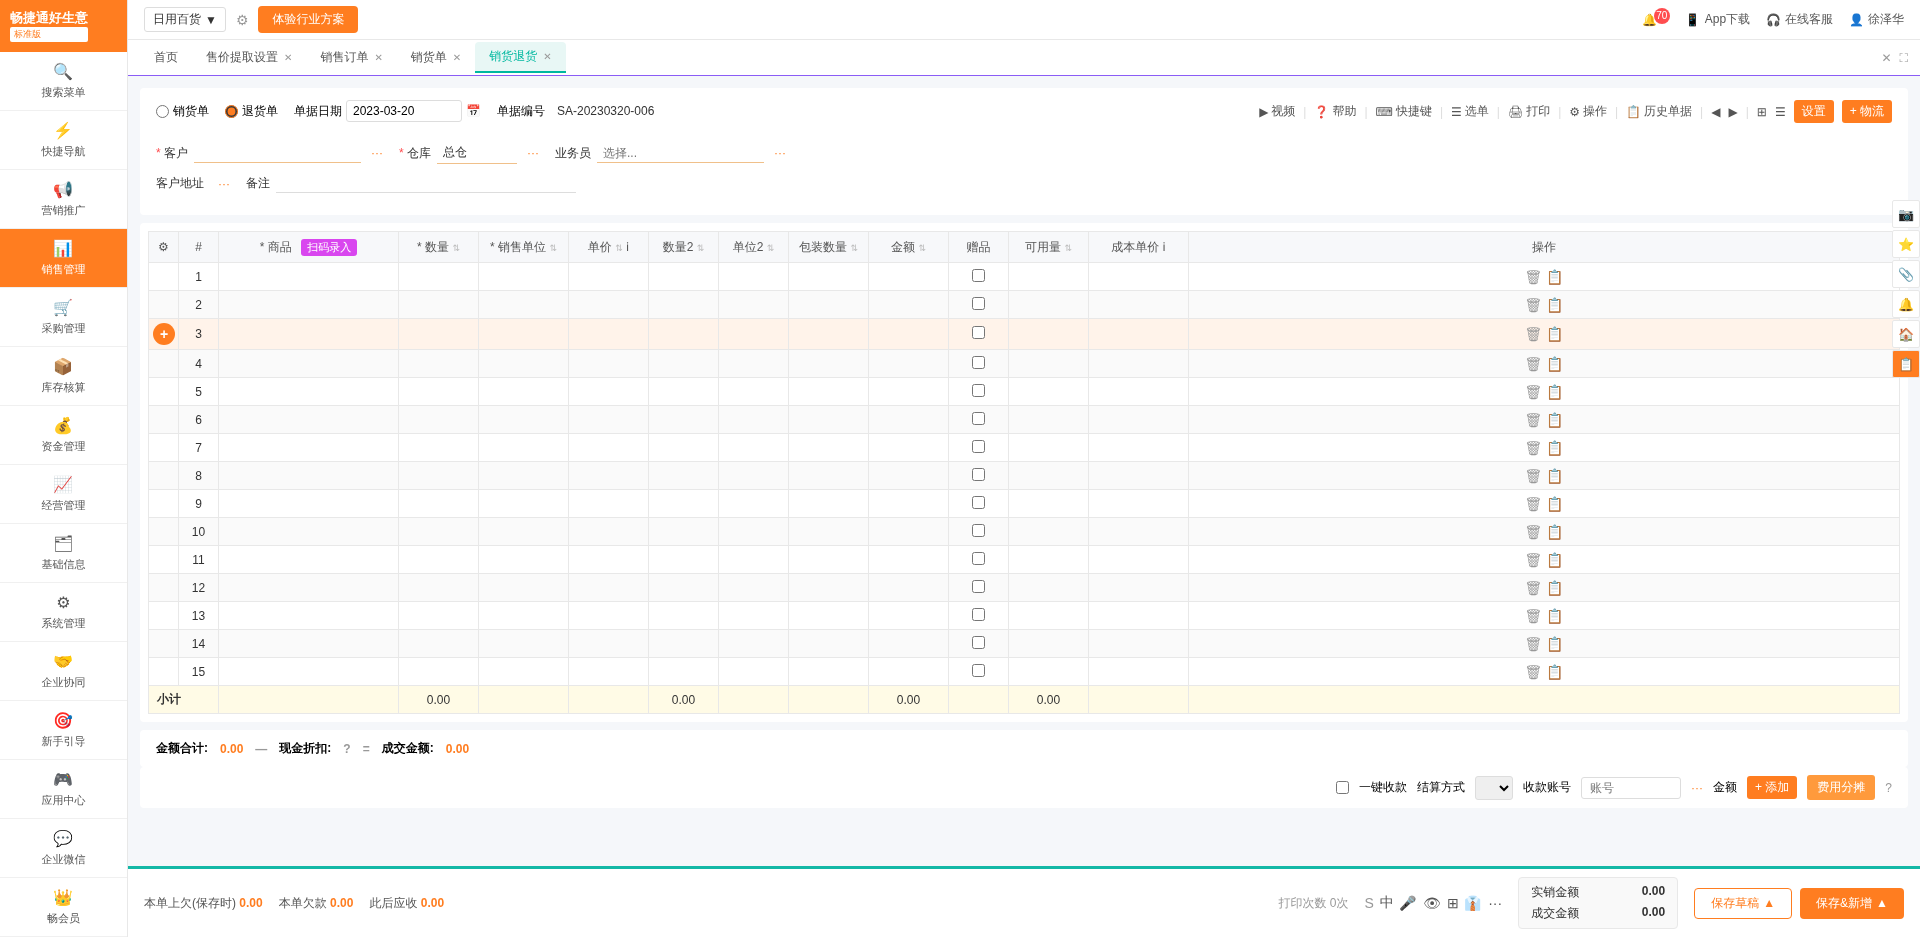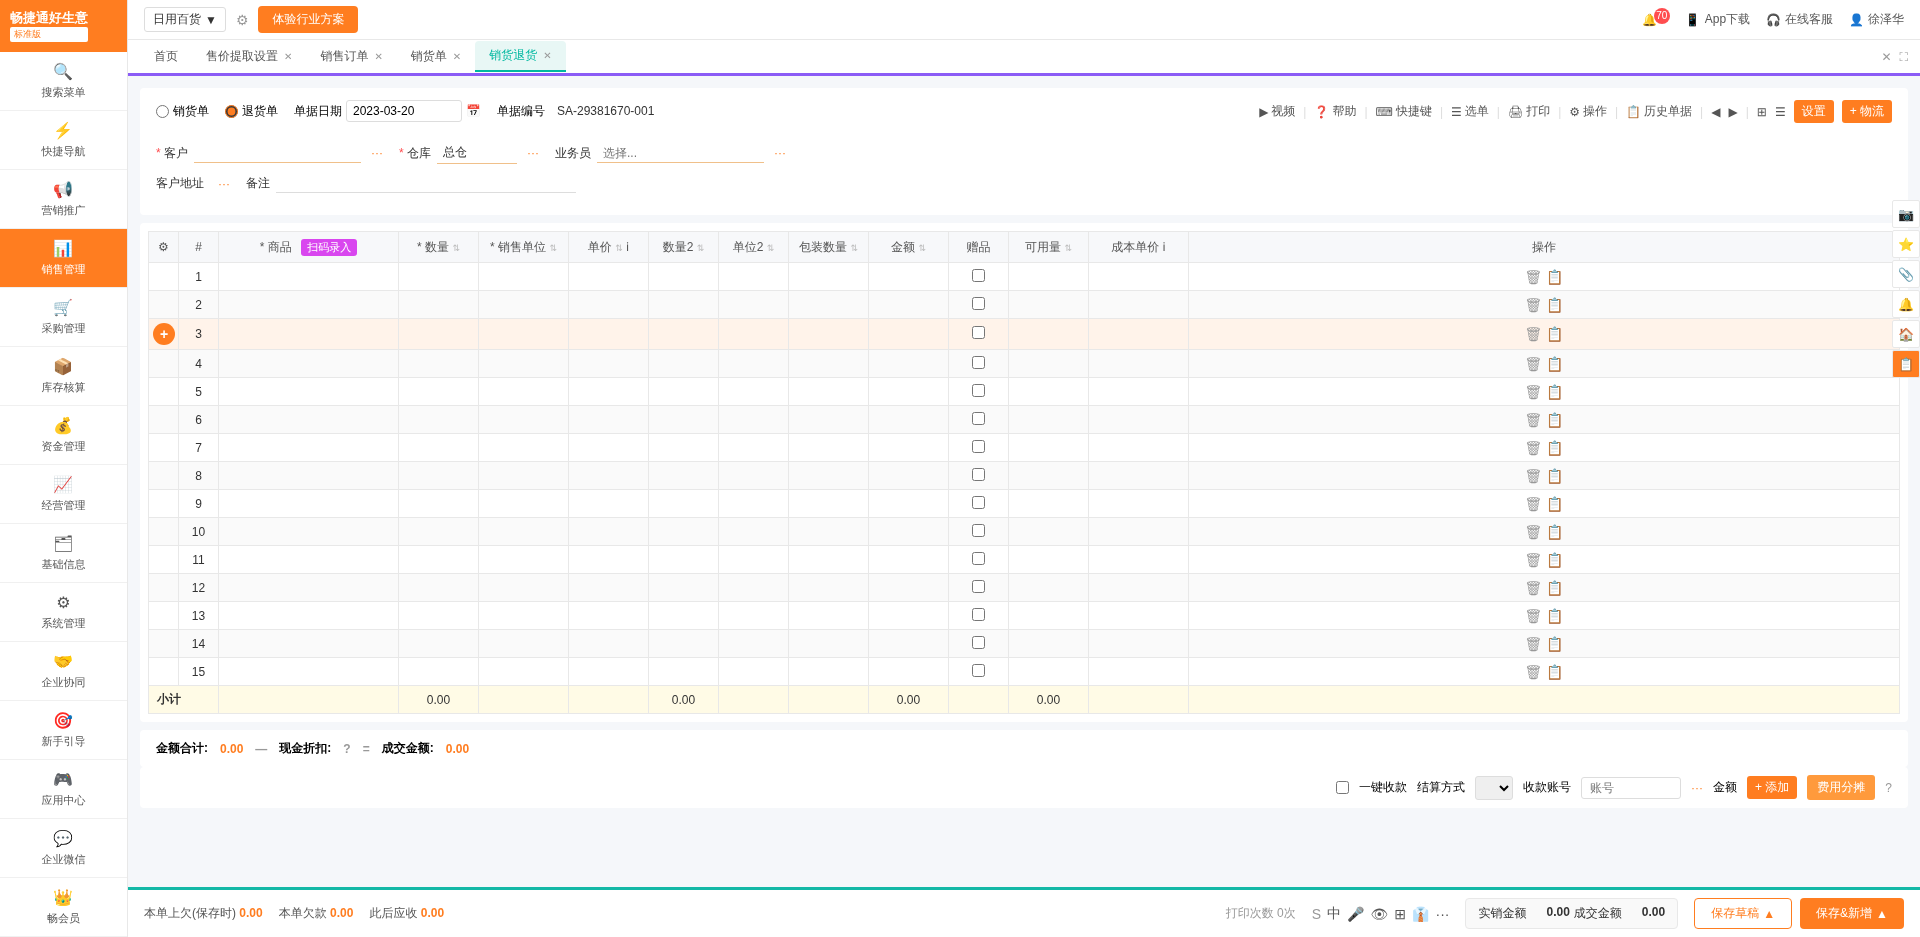--- a/index.html
+++ b/index.html
@@ -24,21 +24,21 @@
     .topbar-left { display: flex; align-items: center; gap: 10px; }
     .topbar-select { border: 1px solid #ddd; padding: 3px 8px; border-radius: 3px; color: #333; display: flex; align-items: center; gap: 4px; cursor: pointer; }
     .topbar-gear { color: #999; cursor: pointer; font-size: 14px; }
     .topbar-btn { background: #ff7d20; color: #fff; border: none; padding: 5px 14px; border-radius: 4px; cursor: pointer; font-size: 12px; }
     .topbar-right { display: flex; align-items: center; gap: 16px; color: #555; }
     .topbar-right .user { display: flex; align-items: center; gap: 4px; cursor: pointer; }
     .notification-badge { background: #ff4d4f; color: #fff; font-size: 10px; border-radius: 50%; width: 16px; height: 16px; display: flex; align-items: center; justify-content: center; margin-left: -8px; margin-top: -8px; }
     .topbar-icon-wrap { display: flex; align-items: center; gap: 4px; cursor: pointer; position: relative; }
 
     
-    .tabs { background: #fff; display: flex; align-items: center; border-bottom: 3px solid #8b5cf6; flex-shrink: 0; padding: 0 12px; height: 36px; }
+    .tabs { background: #fff; display: flex; align-items: center; border-bottom: 1px solid #8b5cf6; flex-shrink: 0; padding: 0 12px; height: 36px; }
     .tab { padding: 6px 14px; cursor: pointer; color: #555; border-radius: 4px 4px 0 0; display: flex; align-items: center; gap: 4px; white-space: nowrap; }
     .tab.active { background: #e8f7f5; color: #00b8a0; border-bottom: 2px solid #00b8a0; }
     .tab-close { font-size: 10px; color: #999; margin-left: 2px; cursor: pointer; }
     .tabs-actions { margin-left: auto; display: flex; gap: 8px; color: #999; font-size: 14px; cursor: pointer; }
 
     
     .content { flex: 1; overflow-y: auto; padding: 12px; background: #f5f7fa; }
 
     
     .form-card { background: #fff; border-radius: 4px; padding: 12px 16px; margin-bottom: 8px; }
@@ -79,21 +79,21 @@
 
     
     .payment-row { background: #fff; border-radius: 4px; padding: 8px 16px; display: flex; align-items: center; gap: 10px; flex-wrap: wrap; justify-content: flex-end; }
     .payment-checkbox { accent-color: #ff7d20; }
     .payment-btn { background: #ff9a3c; color: #fff; border: none; padding: 4px 10px; border-radius: 3px; cursor: pointer; }
     .payment-question { color: #999; cursor: pointer; }
 
     
     .footer-bar { background: #fff; border-top: 3px solid #14b8a6; padding: 8px 16px; display: flex; align-items: center; justify-content: space-between; flex-shrink: 0; }
     .footer-info { display: flex; gap: 16px; color: #555; }
-    .footer-right-panel { background: #f9f9f9; border: 1px solid #e8e8e8; border-radius: 4px; padding: 6px 12px; display: flex; flex-direction: row; gap: 4px; min-width: 160px; font-size: 12px; color: #333; }
+    .footer-right-panel { background: #f9f9f9; border: 1px solid #e8e8e8; border-radius: 4px; padding: 6px 12px; display: flex; flex-direction: column; gap: 4px; min-width: 160px; font-size: 12px; color: #333; }
     .footer-right-panel .row { display: flex; justify-content: space-between; gap: 20px; }
     .footer-btns { display: flex; gap: 8px; }
     .btn-save-draft { border: 1px solid #ff7d20; color: #ff7d20; background: #fff; padding: 6px 16px; border-radius: 4px; cursor: pointer; display: flex; align-items: center; gap: 4px; }
     .btn-save-new { background: #ff7d20; color: #fff; border: none; padding: 6px 16px; border-radius: 4px; cursor: pointer; display: flex; align-items: center; gap: 4px; }
 
     
     .right-quick { position: fixed; right: 0; top: 200px; display: flex; flex-direction: column; gap: 2px; z-index: 100; }
     .right-quick-btn { width: 28px; height: 28px; background: #fff; border: 1px solid #e8e8e8; display: flex; align-items: center; justify-content: center; cursor: pointer; color: #999; font-size: 13px; border-radius: 2px; }
 
     .table-wrapper { overflow-x: auto; }
@@ -248,21 +248,21 @@
             <input type="radio" name="order_type" checked="" style="">
             <span>退货单</span>
           </label>
           <div class="date-field">
             <span>单据日期</span>
             <input type="text" value="2023-03-20" style="width: 116px;">
             <span>📅</span>
           </div>
           <div class="form-field">
             <span>单据编号</span>
-            <span style="color:#333; margin-left:6px;">SA-29381670-001</span>
+            <span style="color:#333; margin-left:6px;">SA-20230320-006</span>
           </div>
         </div>
         <div style="display:flex; gap:8px; align-items:center;">
           <div class="toolbar" style="margin-bottom:0;">
             <span class="toolbar-item">
               <span>▶</span>
               <span>视频</span>
             </span>
             <span class="toolbar-sep">|</span>
             <span class="toolbar-item">

